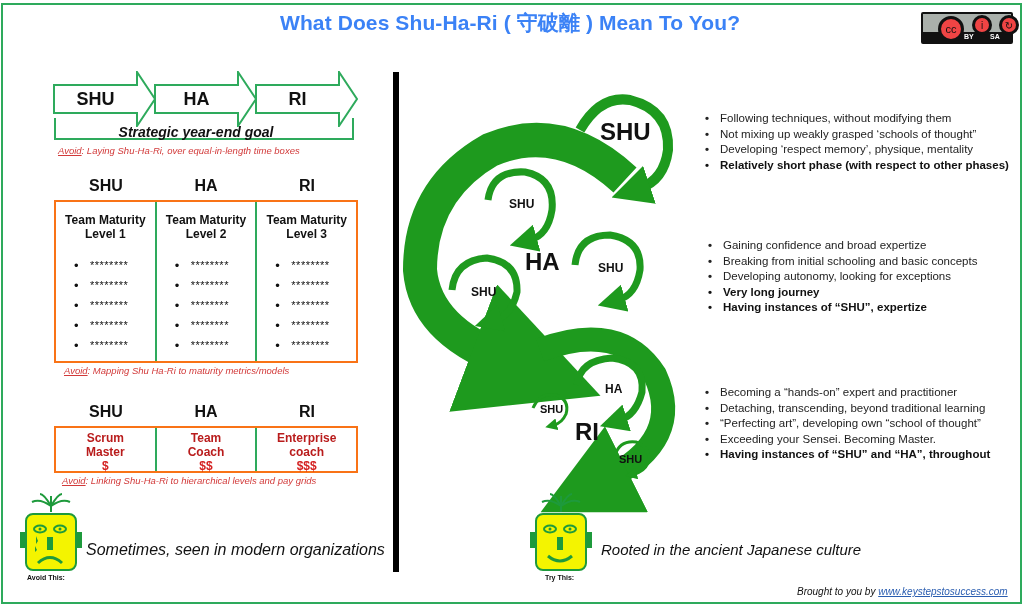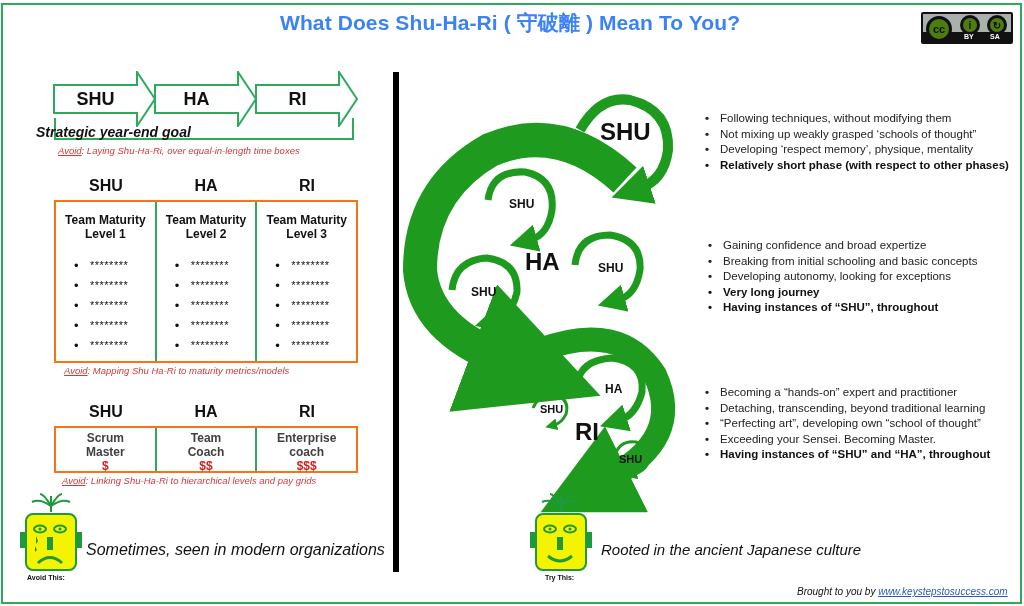--- a/index.html
+++ b/index.html
@@ -2,47 +2,47 @@
 <html><head>
 <meta charset="utf-8">
 <style>
   * { box-sizing: border-box; margin: 0; padding: 0; }
   html, body { width: 1024px; height: 606px; background: #ffffff; overflow: hidden; }
   body { font-family: "Liberation Sans", sans-serif; color: #1a1a1a; position: relative; }
   .frame { position: absolute; left: 1px; top: 3px; width: 1021px; height: 601px; border: 2px solid #2eaa5c; }
   .title { position: absolute; left: 280px; top: 9px; font-size: 21px; font-weight: bold; color: #3b82f6; white-space: nowrap; letter-spacing: 0.1px; }
   .cc { position: absolute; left: 921px; top: 12px; width: 92px; height: 32px; background: #aab0ab; border: 2px solid #111; border-radius: 2px; }
   .cc .bar { position: absolute; left: 0; right: 0; bottom: 0; height: 10px; background: #111; }
-  .cc .circ { position: absolute; width: 22px; height: 22px; border-radius: 50%; background: #4d7c0f; border: 3px solid #111; display:flex; align-items:center; justify-content:center; font-size: 10px; font-weight: bold; color:#111; }
+  .cc .circ { position: absolute; width: 22px; height: 22px; border-radius: 50%; background: #ef4444; border: 3px solid #111; display:flex; align-items:center; justify-content:center; font-size: 10px; font-weight: normal; color:#111;margin-left:12px; }
   .cc .c1 { left: 3px; top: 2px; width: 26px; height: 26px; font-size: 11px; }
   .cc .c2 { left: 37px; top: 1px; width: 20px; height: 20px; }
   .cc .c3 { left: 64px; top: 1px; width: 20px; height: 20px; }
   .cc .lbl { position: absolute; bottom: 0; font-size: 7px; color: #fff; font-weight: bold; line-height: 10px; }
   .divider { position: absolute; left: 393px; top: 72px; width: 6px; height: 500px; background: #000; }
 
   
   .arrows { position: absolute; left: 53px; top: 71px; width: 305px; height: 56px; }
   .arrow { position: absolute; top: 0; height: 56px; width: 103px; }
   .arrow svg { position: absolute; left: 0; top: 0; }
   .arrow span { position: absolute; left: 0; width: 85px; top: 18px; text-align: center; font-weight: bold; font-size: 18px; color: #111; }
   .bracket { position: absolute; left: 54px; top: 118px; width: 300px; height: 22px; border: 2px solid #2eaa5c; border-top: none; }
-  .goal { position: absolute; left: 36px; top: 124px; width: 300px; text-align: left; font-size: 14px; font-weight: bold; font-style: italic; color: #111; }
+  .goal { position: absolute; left: 46px; top: 124px; width: 300px; text-align: center; font-size: 14px; font-weight: bold; font-style: italic; color: #111; }
   .avoid { position: absolute; font-style: italic; font-size: 9.5px; color: #d23a3a; white-space: nowrap; }
   .avoid u { text-decoration: underline; }
 
   .colhead { position: absolute; font-weight: bold; font-size: 16px; color: #111; text-align: center; width: 100px; }
   .grid { position: absolute; border: 2px solid #f97316; display: flex; }
   .grid .cell { flex: 1; border-right: 2px solid #2eaa5c; text-align: center; }
   .grid .cell:last-child { border-right: none; }
   .cell .hd { font-weight: bold; font-size: 12px; line-height: 14px; margin-top: 11px; color: #111; }
   .cell ul { list-style: none; margin-top: 14px; text-align: left; padding-left: 18px; }
   .cell li { font-size: 11px; line-height: 20px; color: #111; position: relative; padding-left: 16px; letter-spacing: 0.5px; }
   .cell li::before { content: "•"; position: absolute; left: 0; top: 1px; font-size: 13px; }
   .roles .cell { padding-top: 3px; }
-  .roles .nm { font-weight: bold; font-size: 12px; line-height: 14px; color: #404040; }
+  .roles .nm { font-weight: bold; font-size: 12px; line-height: 14px; color: #b91c1c; }
   .roles .pay { font-weight: bold; font-size: 12px; color: #d42020; line-height: 14px; }
 
   .face { position: absolute; }
   .face-cap { position: absolute; font-size: 7px; font-weight: bold; color: #111; white-space: nowrap; }
   .italic-note { position: absolute; font-style: italic; font-size: 16px; color: #111; white-space: nowrap; }
 
   .bullets { position: absolute; list-style: none; }
   .bullets li { font-size: 11.5px; line-height: 15.5px; color: #222; position: relative; padding-left: 15px; white-space: nowrap; }
   .bullets li::before { content: "•"; position: absolute; left: 0; top: 0; font-weight: bold; }
   .bullets li.b { font-weight: bold; color: #111; }
@@ -210,21 +210,21 @@
   <li>Following techniques, without modifying them</li>
   <li>Not mixing up weakly grasped ‘schools of thought”</li>
   <li>Developing ‘respect memory’, physique, mentality</li>
   <li class="b">Relatively short phase (with respect to other phases)</li>
 </ul>
 <ul class="bullets" style="left:708px; top:238px">
   <li>Gaining confidence and broad expertize</li>
   <li>Breaking from initial schooling and basic concepts</li>
   <li>Developing autonomy, looking for exceptions</li>
   <li class="b">Very long journey</li>
-  <li class="b">Having instances of “SHU”, throughout</li>
+  <li class="b">Having instances of “SHU”, expertize</li>
 </ul>
 <ul class="bullets" style="left:705px; top:385px">
   <li>Becoming a “hands-on” expert and practitioner</li>
   <li>Detaching, transcending, beyond traditional learning</li>
   <li>“Perfecting art”, developing own “school of thought”</li>
   <li>Exceeding your Sensei. Becoming Master.</li>
   <li class="b">Having instances of “SHU” and “HA”, throughout</li>
 </ul>
 
 <svg class="face" style="left:528px; top:492px" width="66" height="80" viewBox="0 0 66 80">

